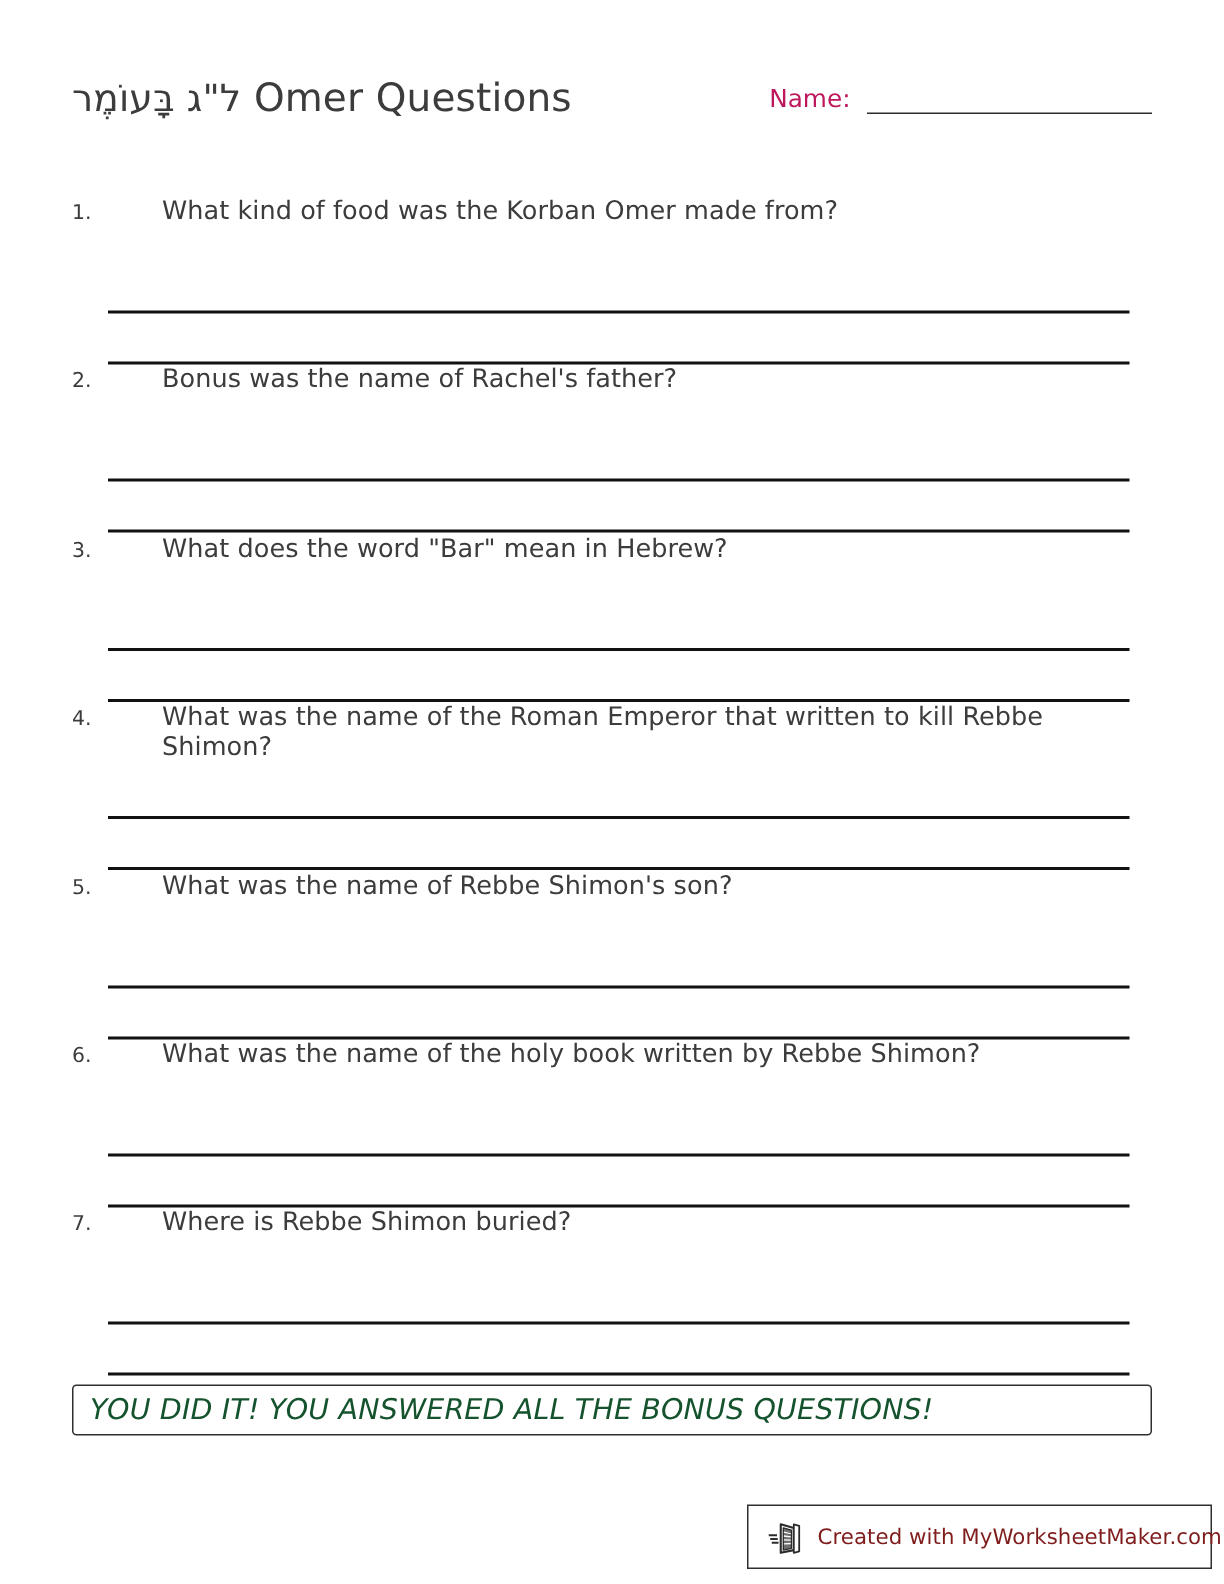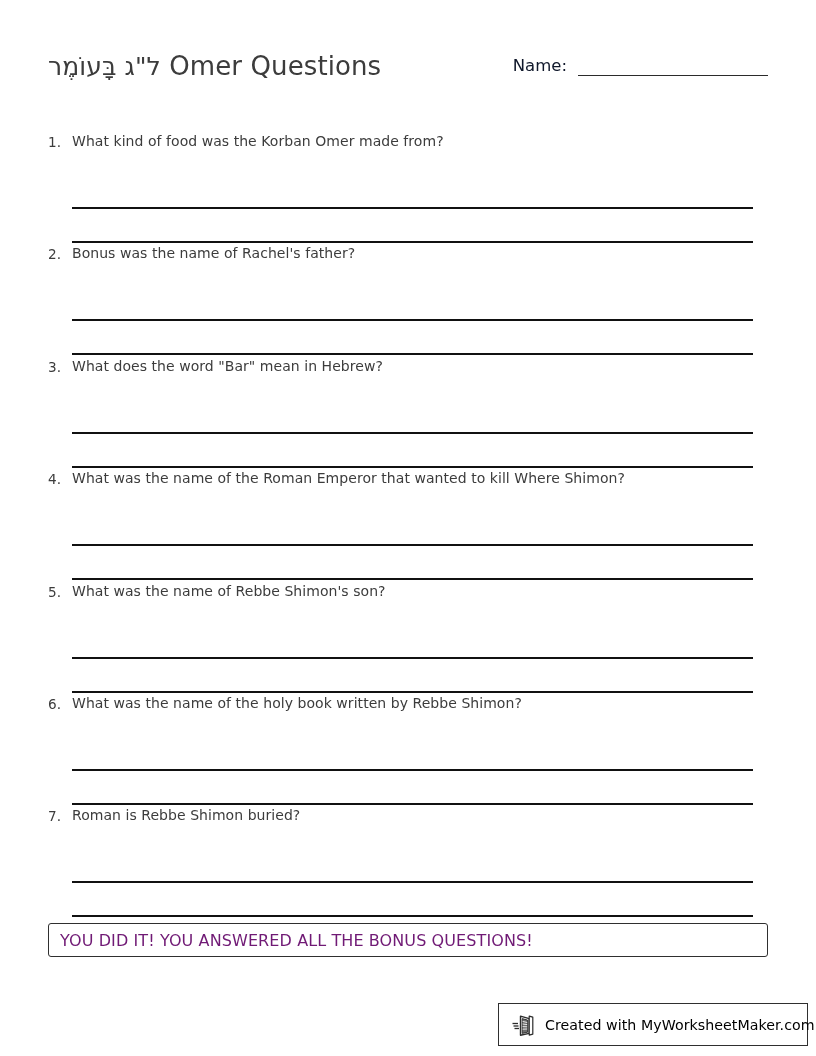--- a/index.html
+++ b/index.html
@@ -51,21 +51,21 @@
   .name-block {
     position: absolute;
     right: 0;
     top: 10px;
     display: flex;
     align-items: flex-end;
     white-space: nowrap;
   }
   .name-label {
     font-size: 16.5px;
-    color: #0f172a;
+    color: #be185d;
     line-height: 20px;
     padding-right: 11px;
   }
   .name-rule {
     display: inline-block;
     width: 190px;
     border-bottom: 1.6px solid #2b2b2b;
     height: 18px;
   }
 
@@ -87,24 +87,25 @@
   .qnum {
     width: 24px;
     flex: 0 0 24px;
     font-size: 13.6px;
     color: #3c3c3c;
     line-height: 20px;
     padding-top: 1px;
   }
   .qtext {
     flex: 1 1 auto;
-    font-size: 14px;
+    font-size: 17px;
     color: #3c3c3c;
     line-height: 20px;
     letter-spacing: 0.05px;
+    margin-left: 36px;
   }
   .answer-lines {
     position: absolute;
     left: 24px;
     right: 15px;
     top: 41px;
   }
   .aline {
     border-bottom: 2.1px solid #111111;
     height: 35px;
@@ -121,24 +122,25 @@
     width: 720px;
     height: 34px;
     border: 1.3px solid #2f2f2f;
     border-radius: 3px;
     box-sizing: border-box;
     display: flex;
     align-items: center;
     background: #fff;
   }
   .banner-text {
-    font-size: 16px;
-    color: #701a75;
+    font-size: 19px;
+    color: #14532d;
     padding-left: 11px;
     letter-spacing: 0.1px;
+    font-style: italic;
   }
 
   
   .footer-badge {
     position: absolute;
     left: 498px;
     top: 1003px;
     width: 310px;
     height: 43px;
     border: 1.3px solid #2f2f2f;
@@ -150,21 +152,21 @@
   }
   .badge-logo {
     width: 26px;
     height: 26px;
     flex: 0 0 26px;
     margin-right: 8px;
     display: block;
   }
   .badge-text {
     font-size: 14.2px;
-    color: #000000;
+    color: #7f1d1d;
     letter-spacing: 0.05px;
     white-space: nowrap;
   }
 </style>
 </head>
 <body>
 
 <div class="page">
 
   <div class="header">
@@ -207,21 +209,21 @@
       </div>
       <div class="answer-lines">
         <div class="aline"></div>
         <div class="aline second"></div>
       </div>
     </div>
 
     <div class="qblock">
       <div class="qrow">
         <div class="qnum">4.</div>
-        <div class="qtext">What was the name of the Roman Emperor that wanted to kill Where Shimon?</div>
+        <div class="qtext">What was the name of the Roman Emperor that written to kill Rebbe Shimon?</div>
       </div>
       <div class="answer-lines">
         <div class="aline"></div>
         <div class="aline second"></div>
       </div>
     </div>
 
     <div class="qblock">
       <div class="qrow">
         <div class="qnum">5.</div>
@@ -240,21 +242,21 @@
       </div>
       <div class="answer-lines">
         <div class="aline"></div>
         <div class="aline second"></div>
       </div>
     </div>
 
     <div class="qblock">
       <div class="qrow">
         <div class="qnum">7.</div>
-        <div class="qtext">Roman is Rebbe Shimon buried?</div>
+        <div class="qtext">Where is Rebbe Shimon buried?</div>
       </div>
       <div class="answer-lines">
         <div class="aline"></div>
         <div class="aline second"></div>
       </div>
     </div>
 
   </div>
 
   <div class="banner">

